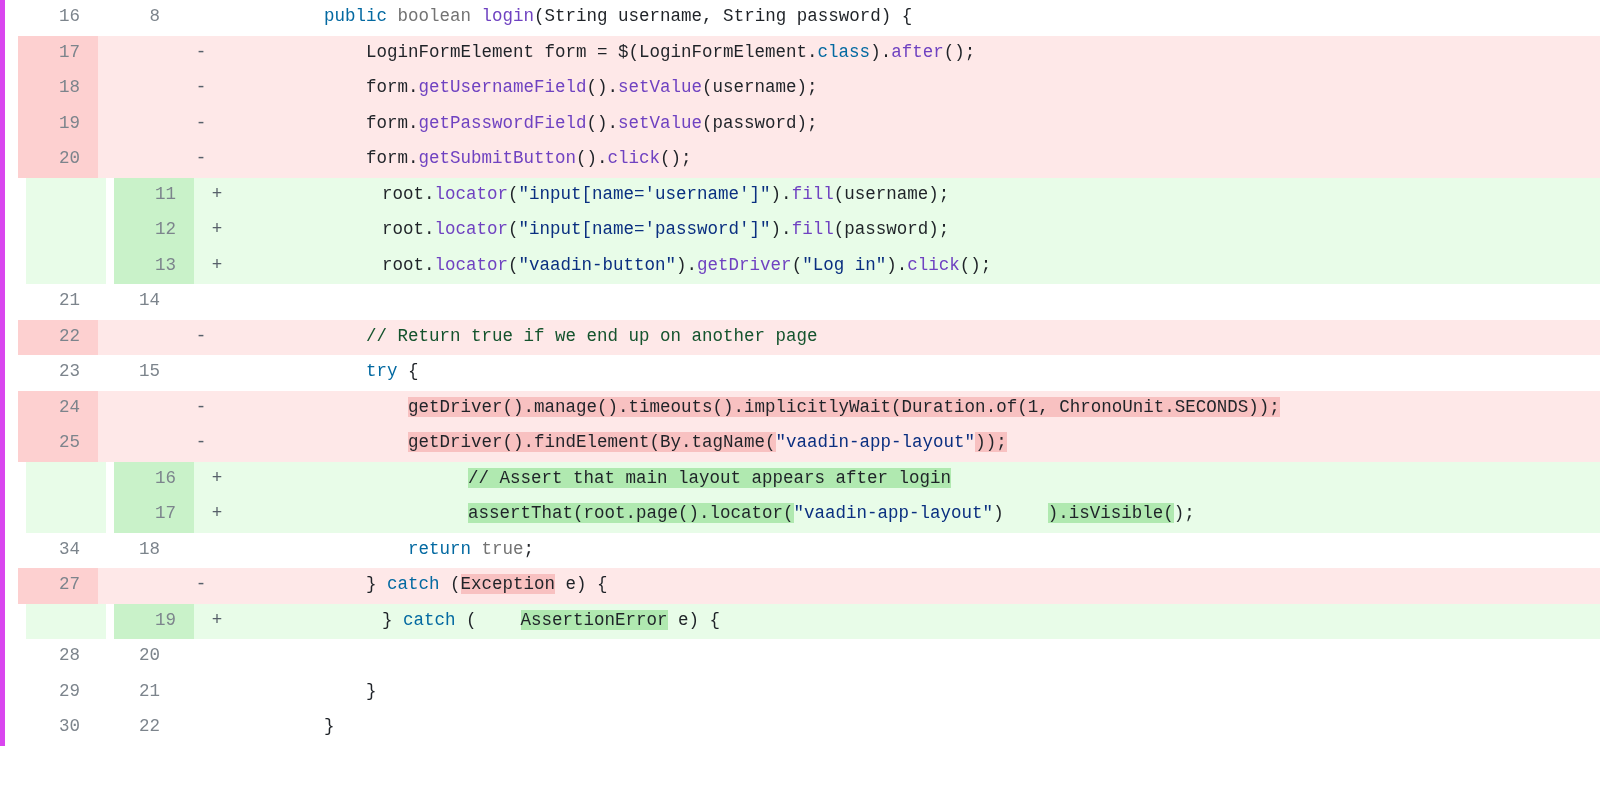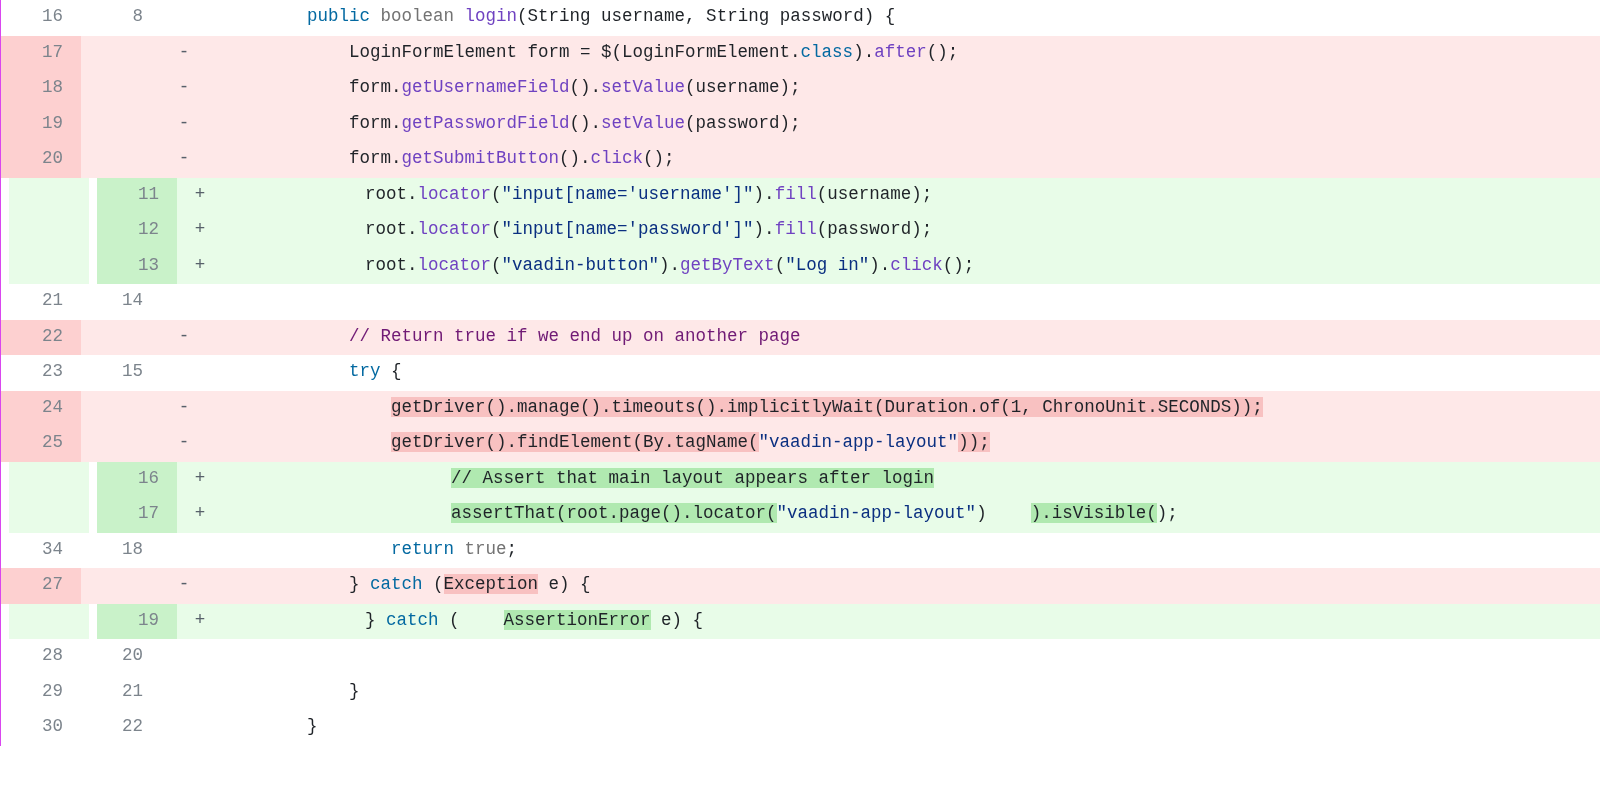--- a/index.html
+++ b/index.html
@@ -6,21 +6,22 @@
   body {
     margin: 0;
     font-family: ui-monospace, SFMono-Regular, "SF Mono", Menlo, Consolas, "Liberation Mono", monospace;
     font-size: 17.5px;
     line-height: 1;
     background: #ffffff;
     color: #1f2328;
   }
   .diff {
     width: 100%;
-    border-left: 1px solid #d946ef;
+    border-left: 5px solid #d946ef;
+    padding-left: 13px;
   }
   .row {
     display: flex;
     align-items: stretch;
     min-height: 35.5px;
   }
   .num {
     width: 80px;
     text-align: right;
     padding: 8px 18px 8px 0;
@@ -56,21 +57,21 @@
   .add .num.filled { background: #c9f2c9; }
   .add .marker { background: #e8fce8; }
   .add .code { background: #e8fce8; }
   .hl-del { background: #f8c1c1; }
   .hl-add { background: #b0e9b0; margin-left: 44px; }
   
   .kw { color: #0369a1; }       
   .kwblue { color: #737373; }   
   .fn { color: #6f42c1; }       
   .str { color: #0a2f80; }      
-  .cmt { color: #701a75; }
+  .cmt { color: #14532d; }
 </style>
 </head>
 <body>
 
 <div class="diff" id="diff-root">
     <div class="row ctx">
       <div class="num">16</div>
       <div class="num">8</div>
       <div class="marker"></div>
       <div class="code">        <span class="kw">public</span> <span class="kwblue">boolean</span> <span class="fn">login</span>(String username, String password) {</div>
@@ -108,21 +109,21 @@
     <div class="row add">
       <div class="num empty"></div>
       <div class="num filled">12</div>
       <div class="marker">+</div>
       <div class="code">            root.<span class="fn">locator</span>(<span class="str">"input[name='password']"</span>).<span class="fn">fill</span>(password);</div>
     </div>
     <div class="row add">
       <div class="num empty"></div>
       <div class="num filled">13</div>
       <div class="marker">+</div>
-      <div class="code">            root.<span class="fn">locator</span>(<span class="str">"vaadin-button"</span>).<span class="fn">getByText</span>(<span class="str">"Log in"</span>).<span class="fn">click</span>();</div>
+      <div class="code">            root.<span class="fn">locator</span>(<span class="str">"vaadin-button"</span>).<span class="fn">getDriver</span>(<span class="str">"Log in"</span>).<span class="fn">click</span>();</div>
     </div>
     <div class="row ctx">
       <div class="num">21</div>
       <div class="num">14</div>
       <div class="marker"></div>
       <div class="code"></div>
     </div>
     <div class="row del">
       <div class="num">22</div>
       <div class="num empty"></div>

